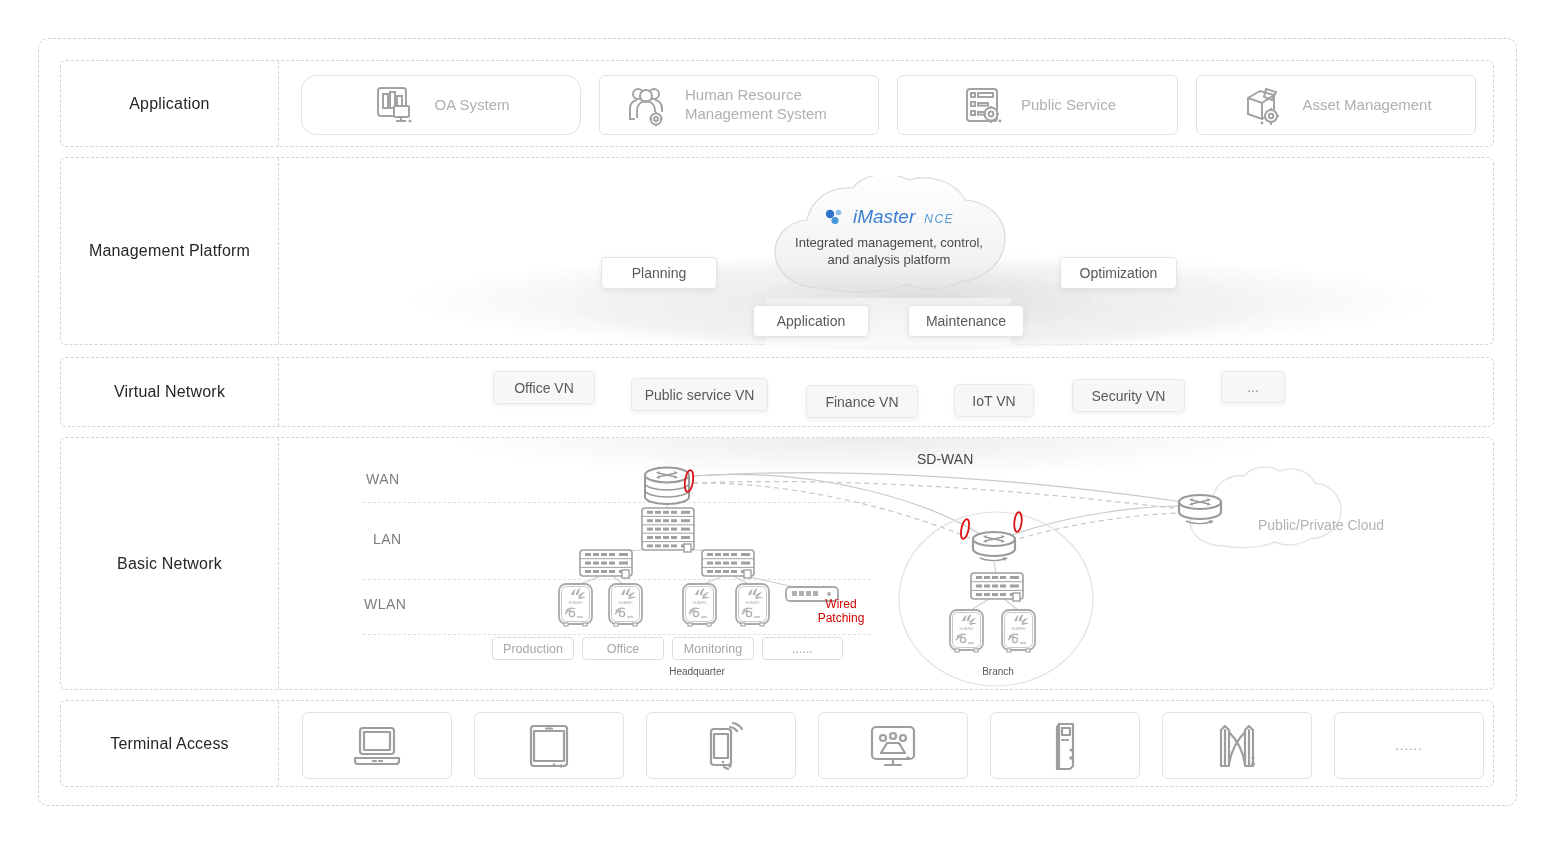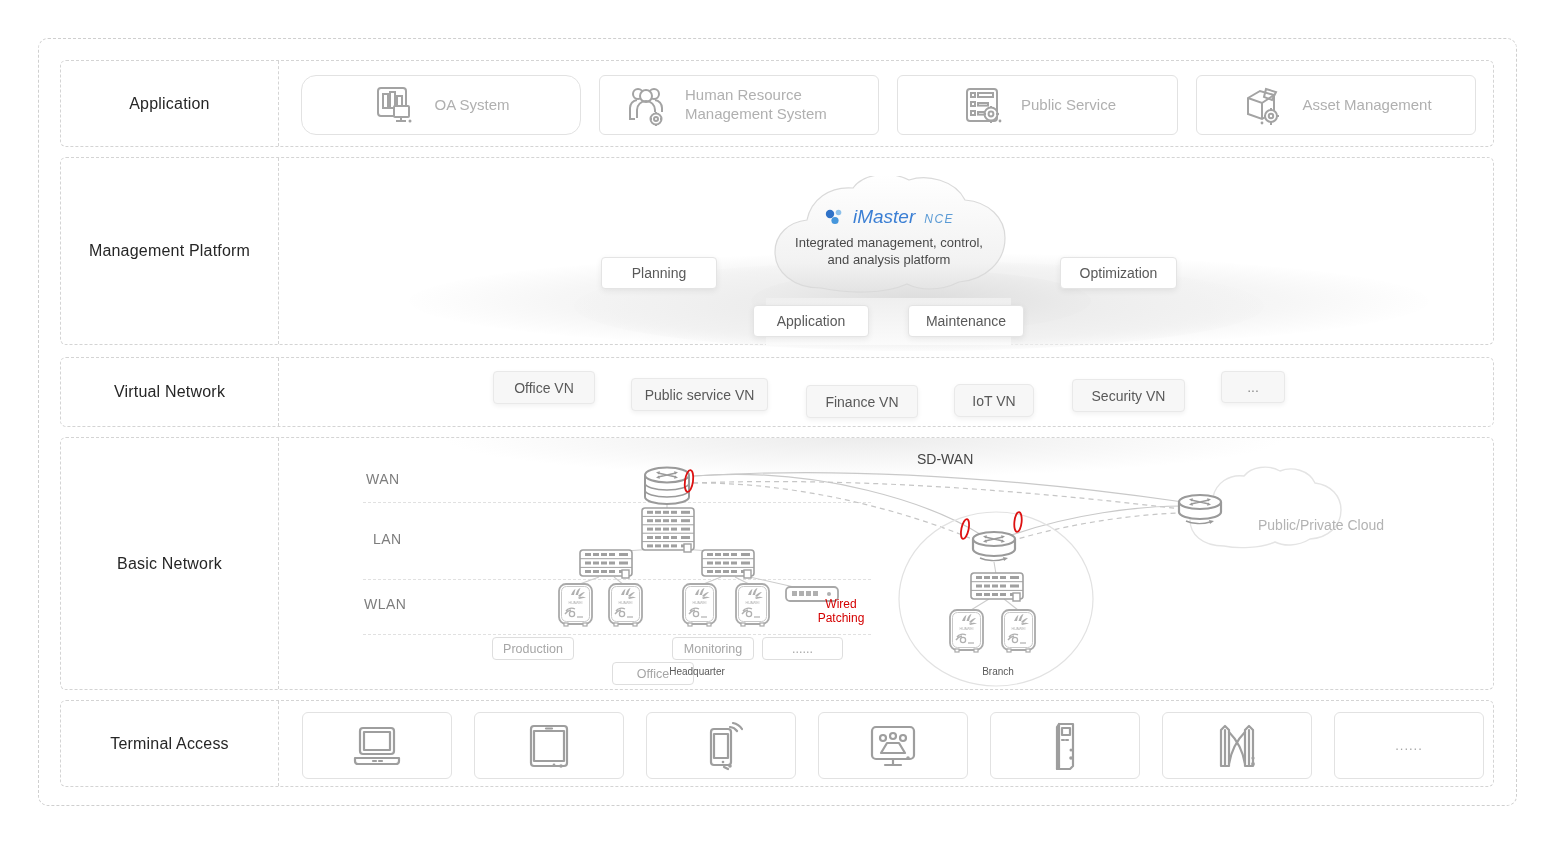--- a/index.html
+++ b/index.html
@@ -79,21 +79,21 @@
   .sdwan-label { position:absolute; left:856px; top:13px; color:#454545; font-size:14px; }
   .pubcloud-label { position:absolute; left:1160px; top:79px; width:200px; text-align:center;
     color:#b3b3b3; font-size:14px; }
   .wired-label { position:absolute; left:725px; top:160px; width:110px; text-align:center;
     color:#d40000; font-size:12px; line-height:1.15; }
 
   .zone-btn { position:absolute; top:199px; height:23px; display:flex; align-items:center;
     justify-content:center; font-size:12.5px; color:#a6a6a6; background:#fff;
     border:1px solid #dedede; border-radius:4px; }
   .zone-1 { left:431px; width:82px; }
-  .zone-2 { left:551px; width:82px;margin-top:25px; }
+  .zone-2 { left:521px; width:82px; }
   .zone-3 { left:611px; width:82px; }
   .zone-4 { left:701px; width:81px; }
 
   .site-label { position:absolute; top:228px; color:#595959; font-size:10px; }
   .site-hq { left:561px; width:150px; text-align:center; }
   .site-branch { left:877px; width:120px; text-align:center; }
 
   .net-svg { position:absolute; left:0; top:0; width:1434px; height:253px; }
 
   

